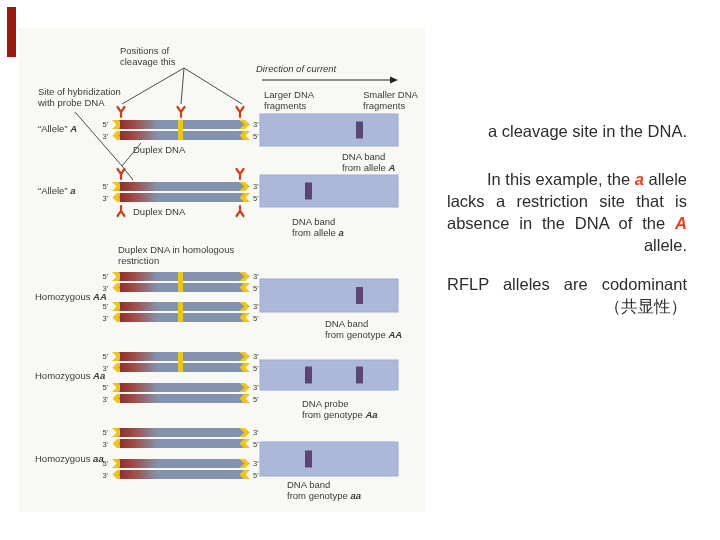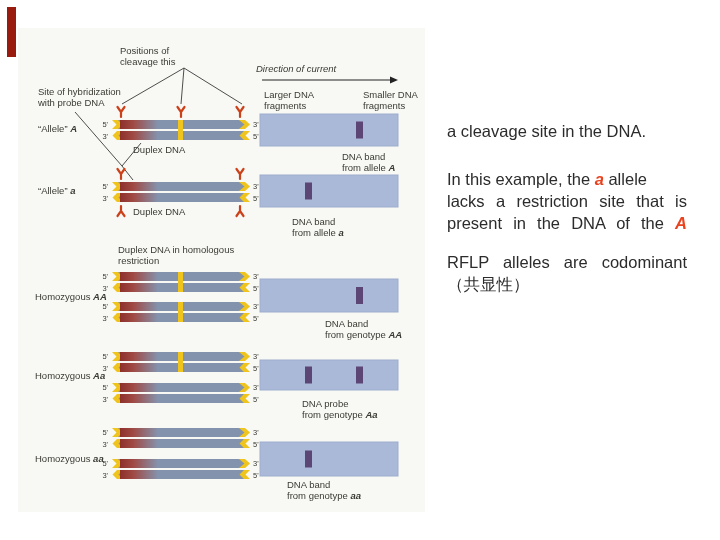--- a/index.html
+++ b/index.html
@@ -14,21 +14,21 @@
   #fig{position:absolute;left:0;top:0;}
   .lbl{position:absolute;font-size:9.5px;line-height:11px;color:#3b3b33;white-space:nowrap;}
   .ctr{text-align:left;}
   .it{font-style:italic;}
   .bi{font-style:italic;font-weight:bold;}
   #rtext{left:447px;top:120px;width:240px;font-size:16.5px;line-height:22px;color:#2c2c2c;}
   #rtext p{margin:0;}
   #p1{margin-bottom:26px !important;}
   #p2{margin-bottom:17px !important;}
   .jl{text-align:justify;text-align-last:justify;}
-  .ll{text-align:left;}
+  .ll{text-align:right;}
   .red{color:#e8421f;font-weight:bold;font-style:italic;}
 </style>
 </head>
 <body>
 
 <div id="accent-bar" class="abs" style="background: rgb(153, 27, 16);"></div>
 
 <div id="panel" class="abs">
 
   <svg id="fig" width="407" height="484" viewBox="0 0 407 484">
@@ -287,19 +287,20 @@
   </div>
 </div>
 
 <div id="rtext" class="abs">
   <p id="p1">
     <span class="ll" style="display:block">a cleavage site in the DNA.</span>
   </p>
   <p id="p2">
     <span class="ll" style="display:block"><span>In this example, the </span><span class="red" style="color: rgb(232, 66, 31);">a</span><span> allele</span></span>
     <span class="jl" style="display:block">lacks a restriction site that is</span>
-    <span class="jl" style="display:block"><span>present in the DNA of the </span><span class="red" style="color: rgb(232, 66, 31);">A</span></span>
+    <span class="jl" style="display:block"><span>absence in the DNA of the </span><span class="red" style="color: rgb(232, 66, 31);">A</span></span>
+    <span class="ll" style="display:block">allele.</span>
   </p>
   <p id="p3">
     <span class="jl" style="display:block">RFLP alleles are codominant</span>
     <span class="ll" style="display:block">（共显性）</span>
   </p>
 </div>
 
 </body></html>

